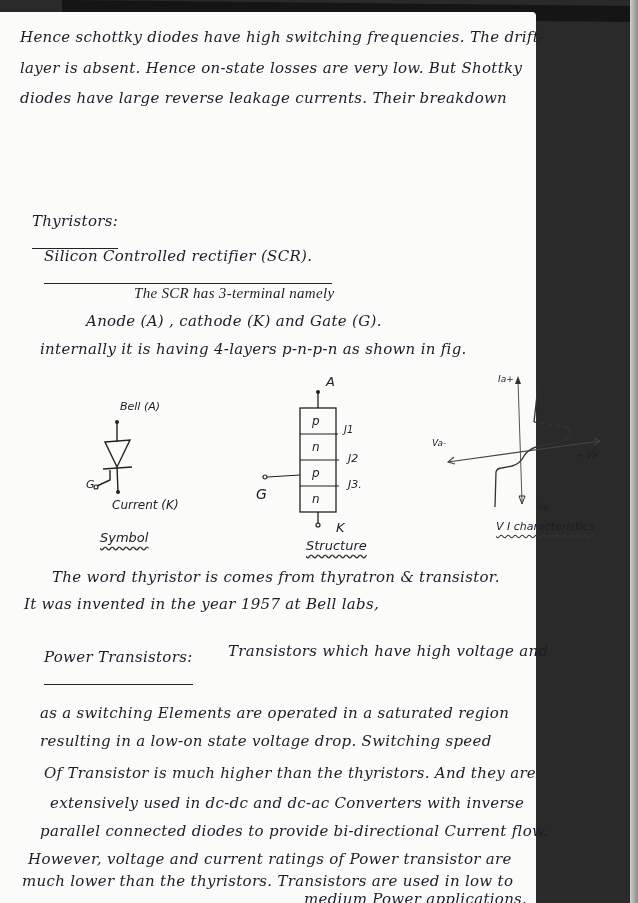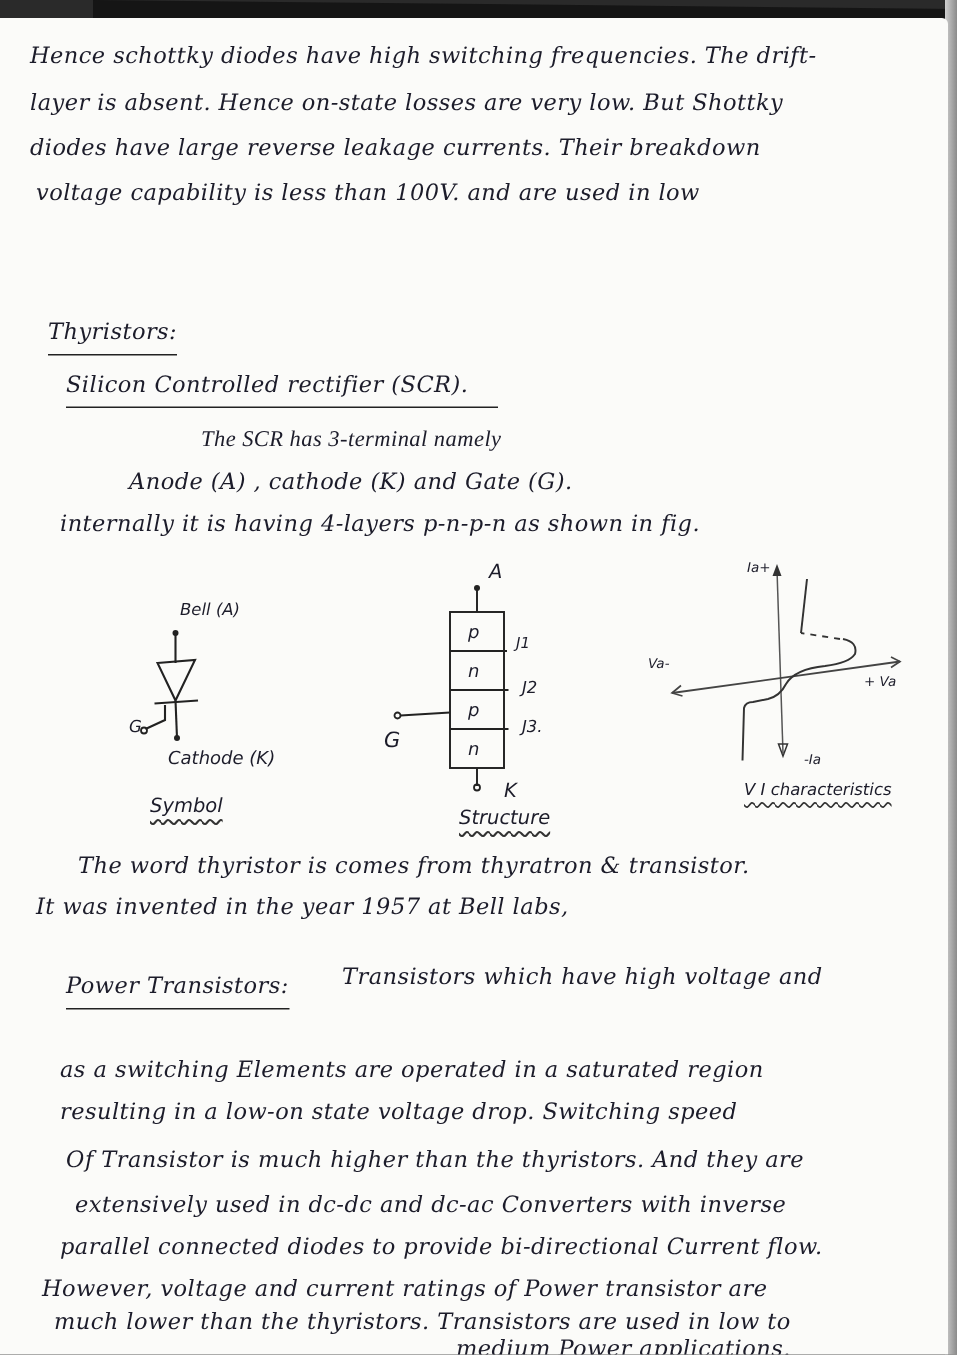--- a/index.html
+++ b/index.html
@@ -10,46 +10,45 @@
     }
     .topbar {
       position: absolute; left: 62px; top: 0; width: 576px; height: 16px;
       background: #151515; transform: skewY(0.6deg); transform-origin: left top;
     }
     .rightedge {
       position: absolute; right: 0; top: 0; width: 8px; height: 903px;
       background: linear-gradient(to right, #cfcfcf, #8a8a8a);
     }
     .paper {
-      position: absolute; left: 0; top: 12px; width: 632px; height: 891px;
+      position: absolute; left: 0; top: 12px; width: 536px; height: 891px;
       background: #fbfbf9;
       border-top-right-radius: 4px;
     }
     .line {
       position: absolute; white-space: nowrap; color: #1c1c2a;
       font-family: "DejaVu Serif", serif; font-style: italic;
       font-size: 15px; letter-spacing: 0.3px;
     }
-    .ul { border-bottom: 1.3px solid #222; padding-bottom: 6px; }
+    .ul { border-bottom: 1.3px solid #222; padding-bottom: 18px; }
     .wavy { text-decoration: underline wavy #333; text-underline-offset: 4px; }
     .lbl { position: absolute; white-space: nowrap; color: #1c1c2a; font-style: italic; font-family: "DejaVu Sans", sans-serif; }
     svg { position: absolute; overflow: visible; }
   </style>
 </head>
 <body>
 
 <div class="topbar"></div>
 <div class="rightedge"></div>
 
 <div class="paper">
 
   <div class="line" style="left:20px;top:16px;font-size:15px;">Hence schottky diodes have high switching frequencies. The drift-</div>
   <div class="line" style="left:20px;top:47px;">layer is absent. Hence on-state losses are very low. But Shottky</div>
   <div class="line" style="left:20px;top:77px;">diodes have large reverse leakage currents. Their breakdown</div>
-  <div class="line" style="left:24px;top:107px;">voltage capability is less than 100V. and are used in low</div>
 
   <div class="line ul" style="left:32px;top:200px;">Thyristors:</div>
   <div class="line ul" style="left:44px;top:235px;padding-right:20px;">Silicon Controlled rectifier (SCR).</div>
 
   <div class="line" style="left:134px;top:273px;font-family:Liberation Serif, serif;">The SCR has 3-terminal namely</div>
   <div class="line" style="left:86px;top:300px;">Anode (A) , cathode (K) and Gate (G).</div>
   <div class="line" style="left:40px;top:328px;">internally it is having 4-layers p-n-p-n as shown in fig.</div>
 
   <div>
     <div class="lbl" style="left:120px;top:388px;font-size:11px;">Bell (A)</div>
@@ -57,21 +56,21 @@
       <circle cx="37" cy="10" r="2" fill="#222"></circle>
       <line x1="37" y1="10" x2="37" y2="30" stroke="#222" stroke-width="1.4"></line>
       <polygon points="25,30 50,28 37,55" fill="none" stroke="#222" stroke-width="1.4"></polygon>
       <line x1="23" y1="57" x2="52" y2="55" stroke="#222" stroke-width="1.4"></line>
       <line x1="37" y1="55" x2="38" y2="80" stroke="#222" stroke-width="1.4"></line>
       <circle cx="38" cy="80" r="2" fill="#222"></circle>
       <polyline points="30,58 30,68 17,74" fill="none" stroke="#222" stroke-width="1.4"></polyline>
       <circle cx="16" cy="75" r="2" fill="none" stroke="#222" stroke-width="1.2"></circle>
     </svg>
     <div class="lbl" style="left:86px;top:466px;font-size:11px;">G</div>
-    <div class="lbl" style="left:112px;top:486px;font-size:12px;">Cathode (K)</div>
+    <div class="lbl" style="left:112px;top:486px;font-size:12px;">Current (K)</div>
     <div class="lbl wavy" style="left:100px;top:518px;font-size:13px;">Symbol</div>
   </div>
 
   <div>
     <div class="lbl" style="left:326px;top:362px;font-size:13px;">A</div>
     <svg style="left:280px;top:370px;" width="70" height="140">
       <circle cx="38" cy="10" r="2" fill="#222"></circle>
       <line x1="38" y1="10" x2="38" y2="26" stroke="#222" stroke-width="1.3"></line>
       <rect x="20" y="26" width="36" height="104" fill="none" stroke="#222" stroke-width="1.3"></rect>
       <line x1="20" y1="52" x2="58" y2="52" stroke="#222" stroke-width="1.2"></line>
@@ -122,16 +121,16 @@
   <div class="line" style="left:24px;top:583px;">It was invented in the year 1957 at Bell labs,</div>
 
   <div class="line ul" style="left:44px;top:636px;">Power Transistors:</div>
   <div class="line" style="left:228px;top:630px;">Transistors which have high voltage and</div>
   <div class="line" style="left:40px;top:692px;">as a switching Elements are operated in a saturated region</div>
   <div class="line" style="left:40px;top:720px;">resulting in a low-on state voltage drop. Switching speed</div>
   <div class="line" style="left:44px;top:752px;">Of Transistor is much higher than the thyristors. And they are</div>
   <div class="line" style="left:50px;top:782px;">extensively used in dc-dc and dc-ac Converters with inverse</div>
   <div class="line" style="left:40px;top:810px;">parallel connected diodes to provide bi-directional Current flow.</div>
   <div class="line" style="left:28px;top:838px;">However, voltage and current ratings of Power transistor are</div>
-  <div class="line" style="left:36px;top:860px;">much lower than the thyristors. Transistors are used in low to</div>
+  <div class="line" style="left:22px;top:860px;">much lower than the thyristors. Transistors are used in low to</div>
   <div class="line" style="left:304px;top:878px;">medium Power applications.</div>
 
 </div>
 
 </body></html>

